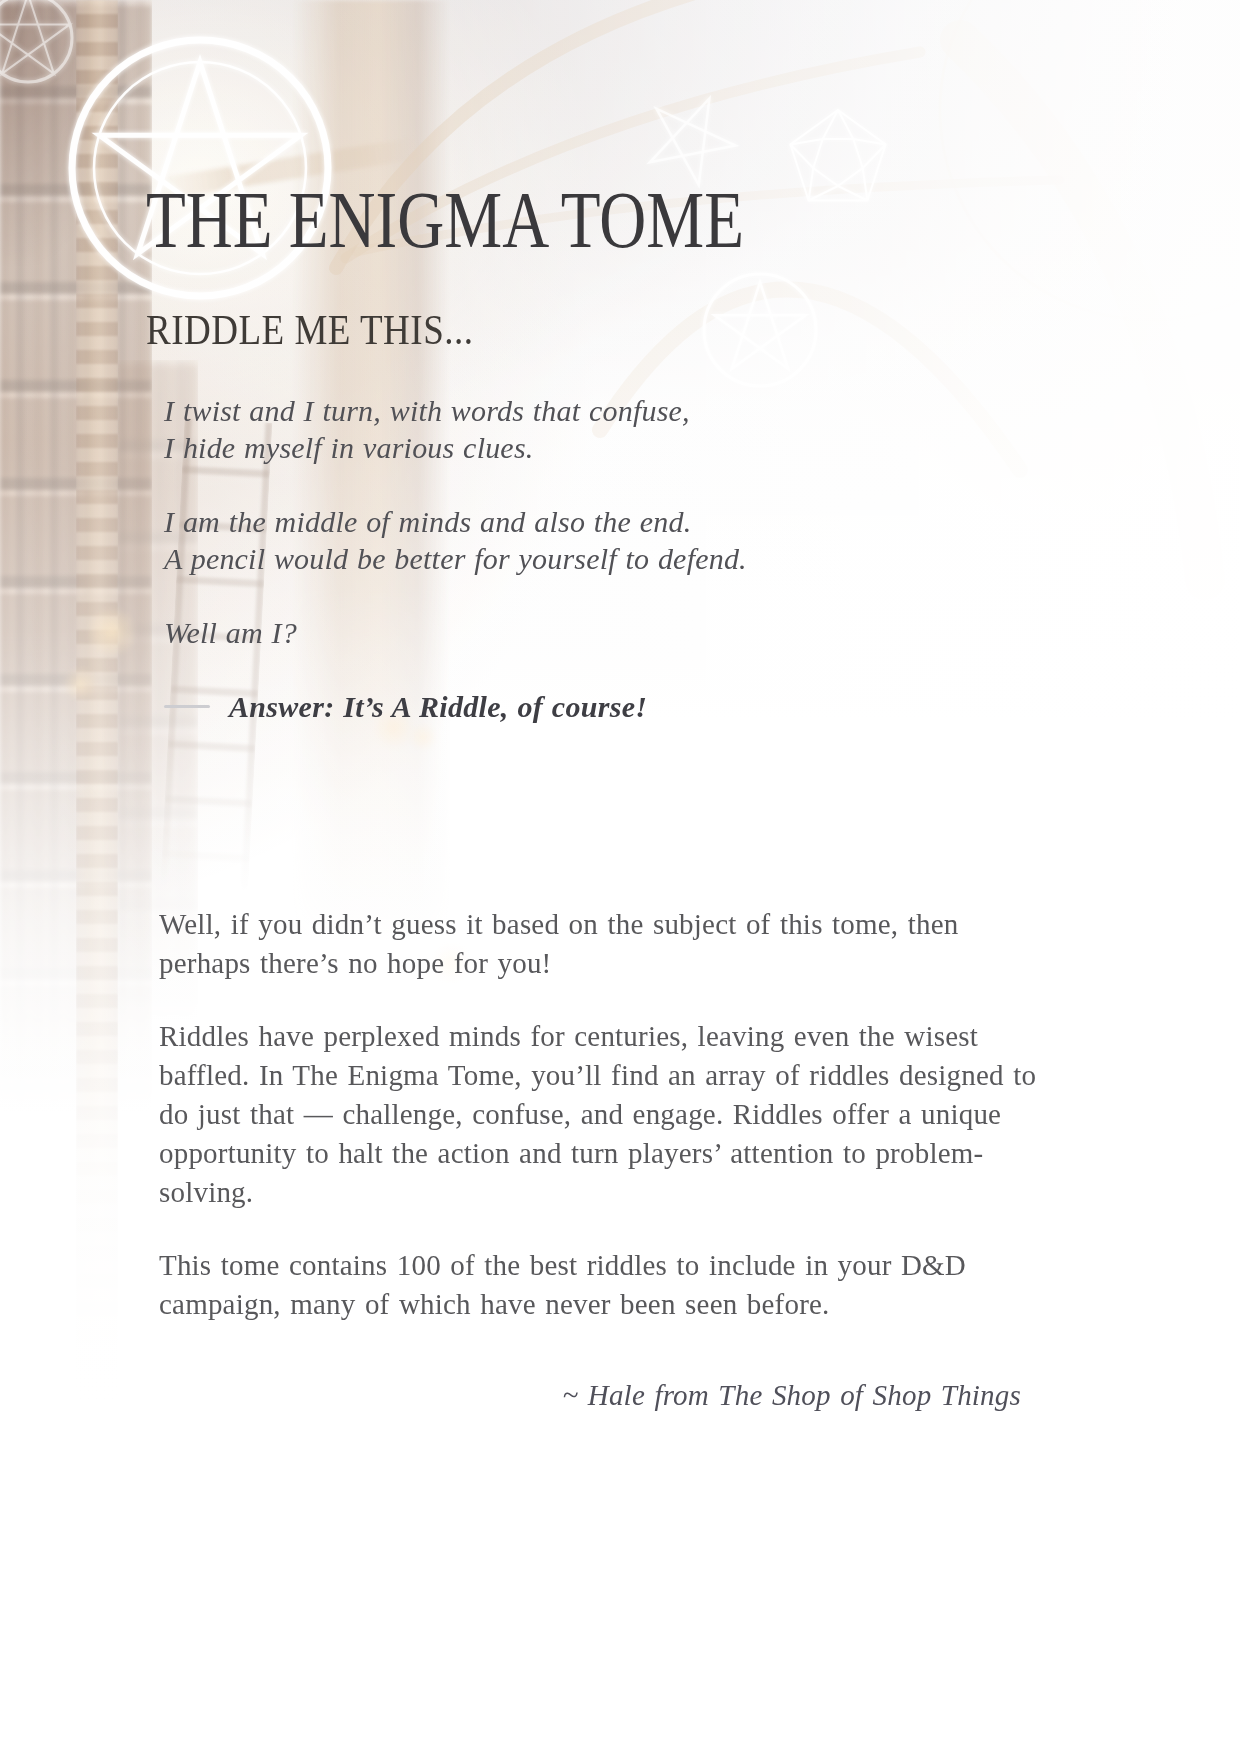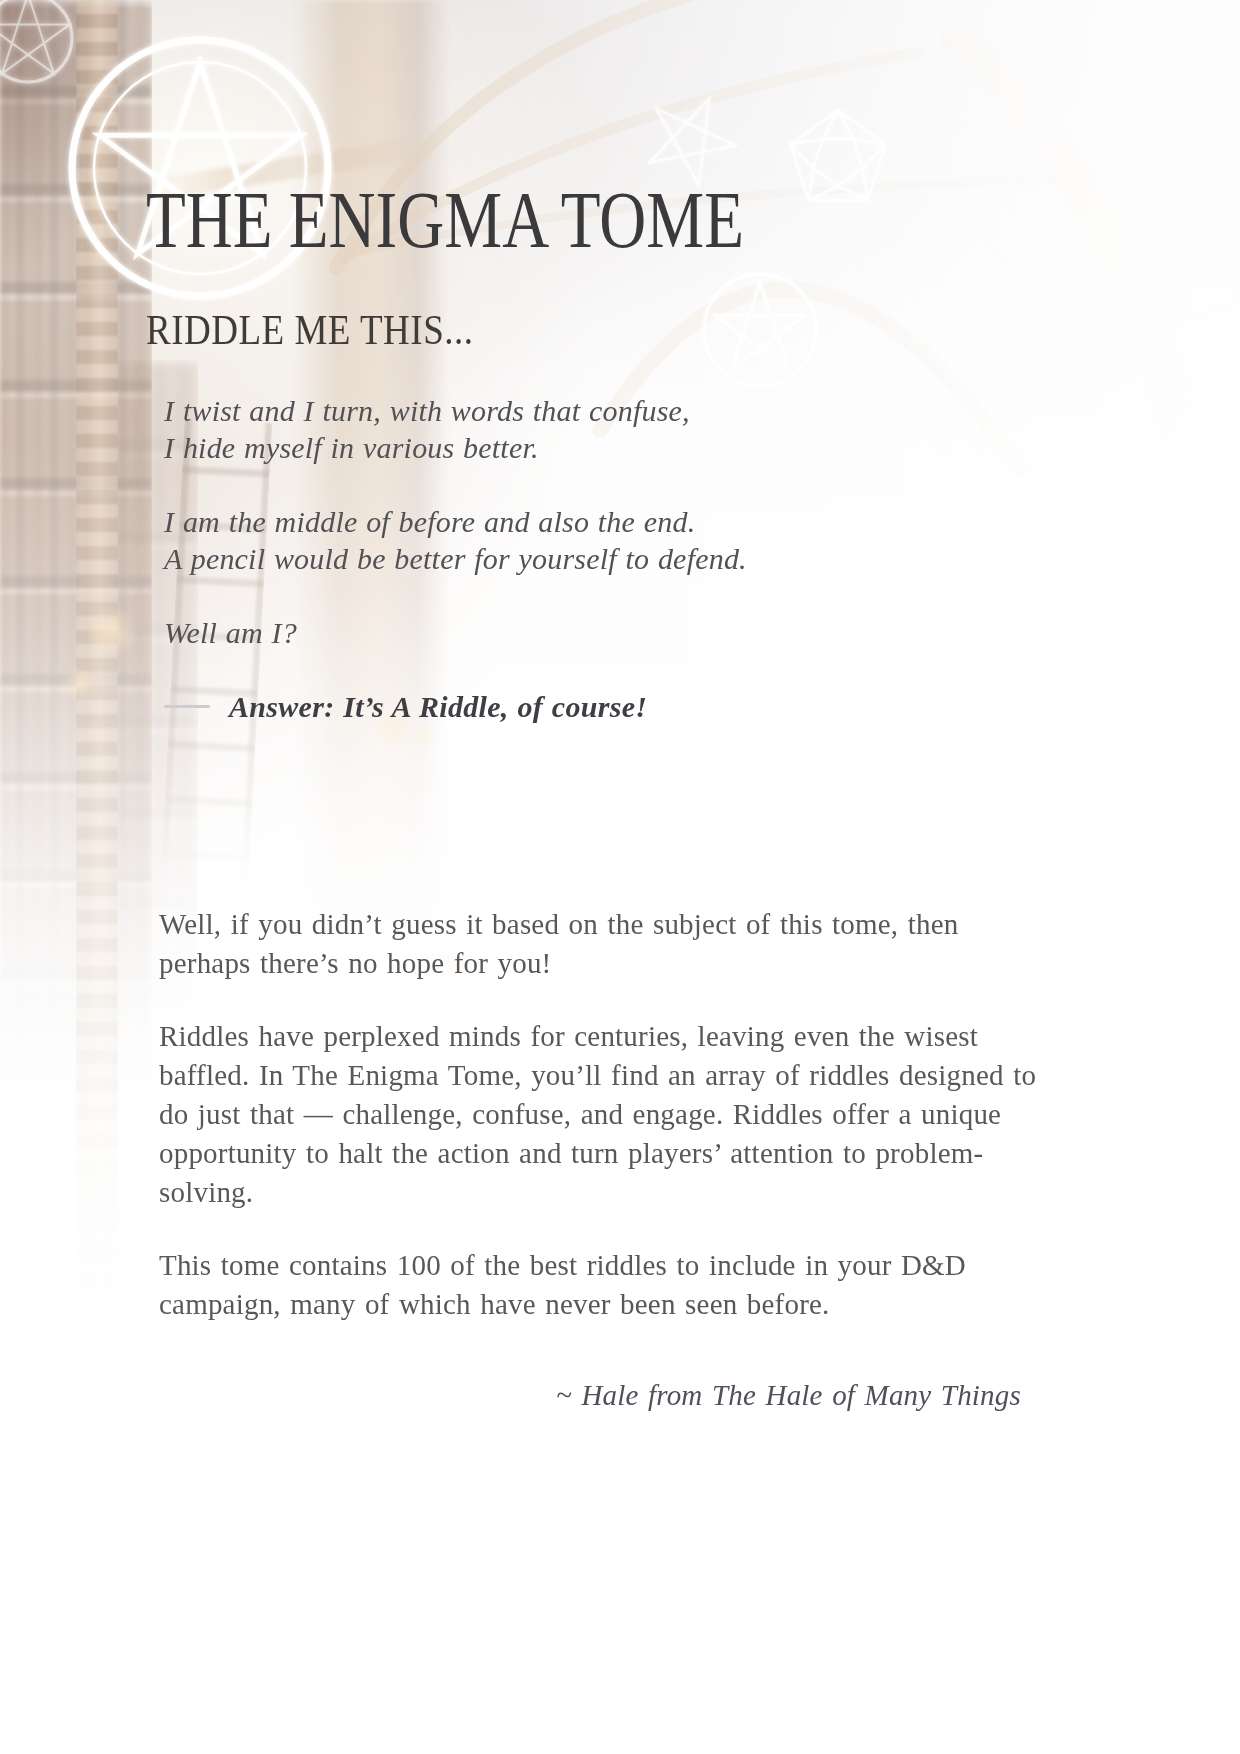--- a/index.html
+++ b/index.html
@@ -144,33 +144,33 @@
     </svg>
   </div>
 
   <main class="content">
     <h1 class="title">THE ENIGMA TOME</h1>
     <h2 class="subtitle">RIDDLE ME THIS...</h2>
 
     <section class="riddle">
       <p class="stanza">
         <span>I twist and I turn, with words that confuse,</span><br>
-        <span>I hide myself in various better.</span>
+        <span>I hide myself in various clues.</span>
       </p>
       <p class="stanza">
-        <span>I am the middle of before and also the end.</span><br>
+        <span>I am the middle of minds and also the end.</span><br>
         <span>A pencil would be better for yourself to defend.</span>
       </p>
       <p class="stanza">Well am I?</p>
       <div class="answer-row">
         <span class="dash"></span>
         <span class="answer">Answer: It’s A Riddle, of course!</span>
       </div>
     </section>
 
     <section class="bodytext">
       <p>Well, if you didn’t guess it based on the subject of this tome, then perhaps there’s no hope for you!</p>
       <p>Riddles have perplexed minds for centuries, leaving even the wisest baffled. In The Enigma Tome, you’ll find an array of riddles designed to do just that — challenge, confuse, and engage. Riddles offer a unique opportunity to halt the action and turn players’ attention to problem-solving.</p>
       <p>This tome contains 100 of the best riddles to include in your D&amp;D campaign, many of which have never been seen before.</p>
-      <p class="signature">~ Hale from The Hale of Many Things</p>
+      <p class="signature">~ Hale from The Shop of Shop Things</p>
     </section>
   </main>
 </div>
 
 </body></html>

